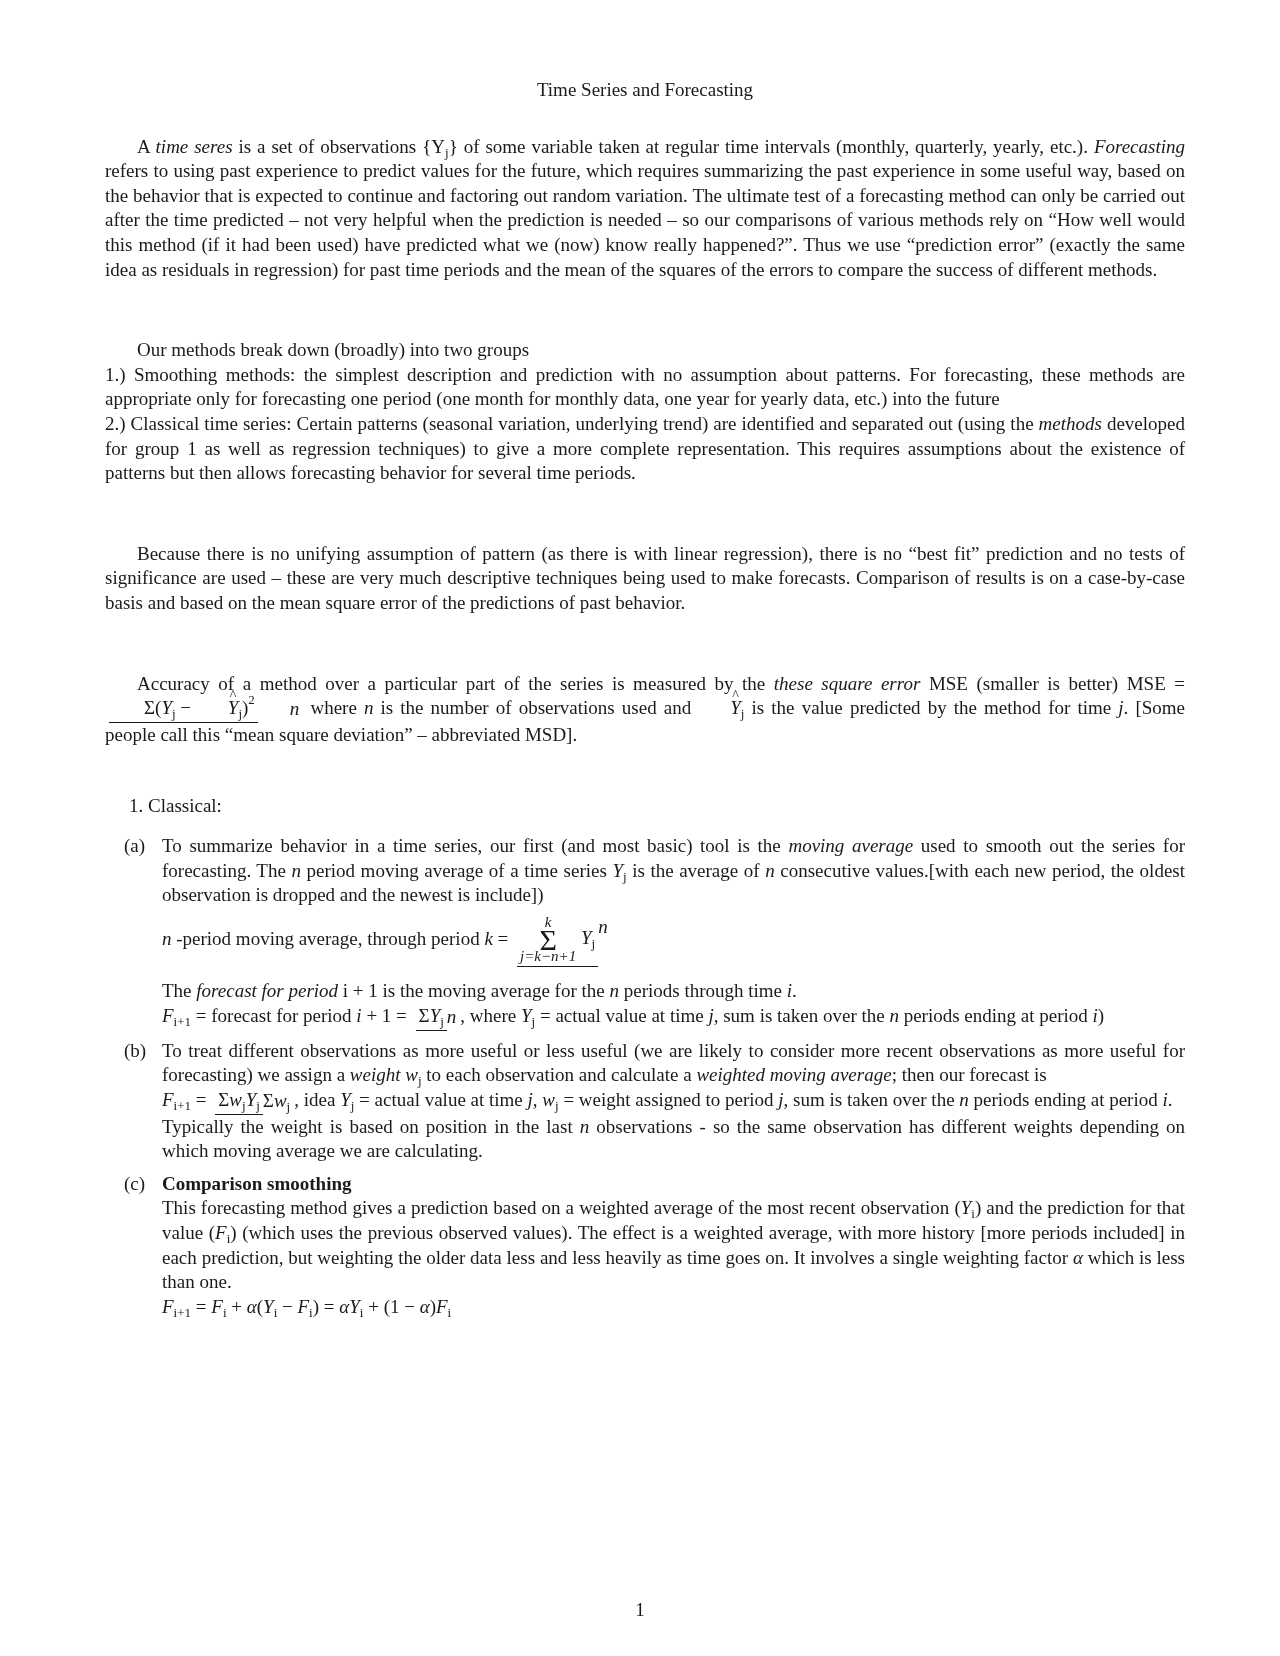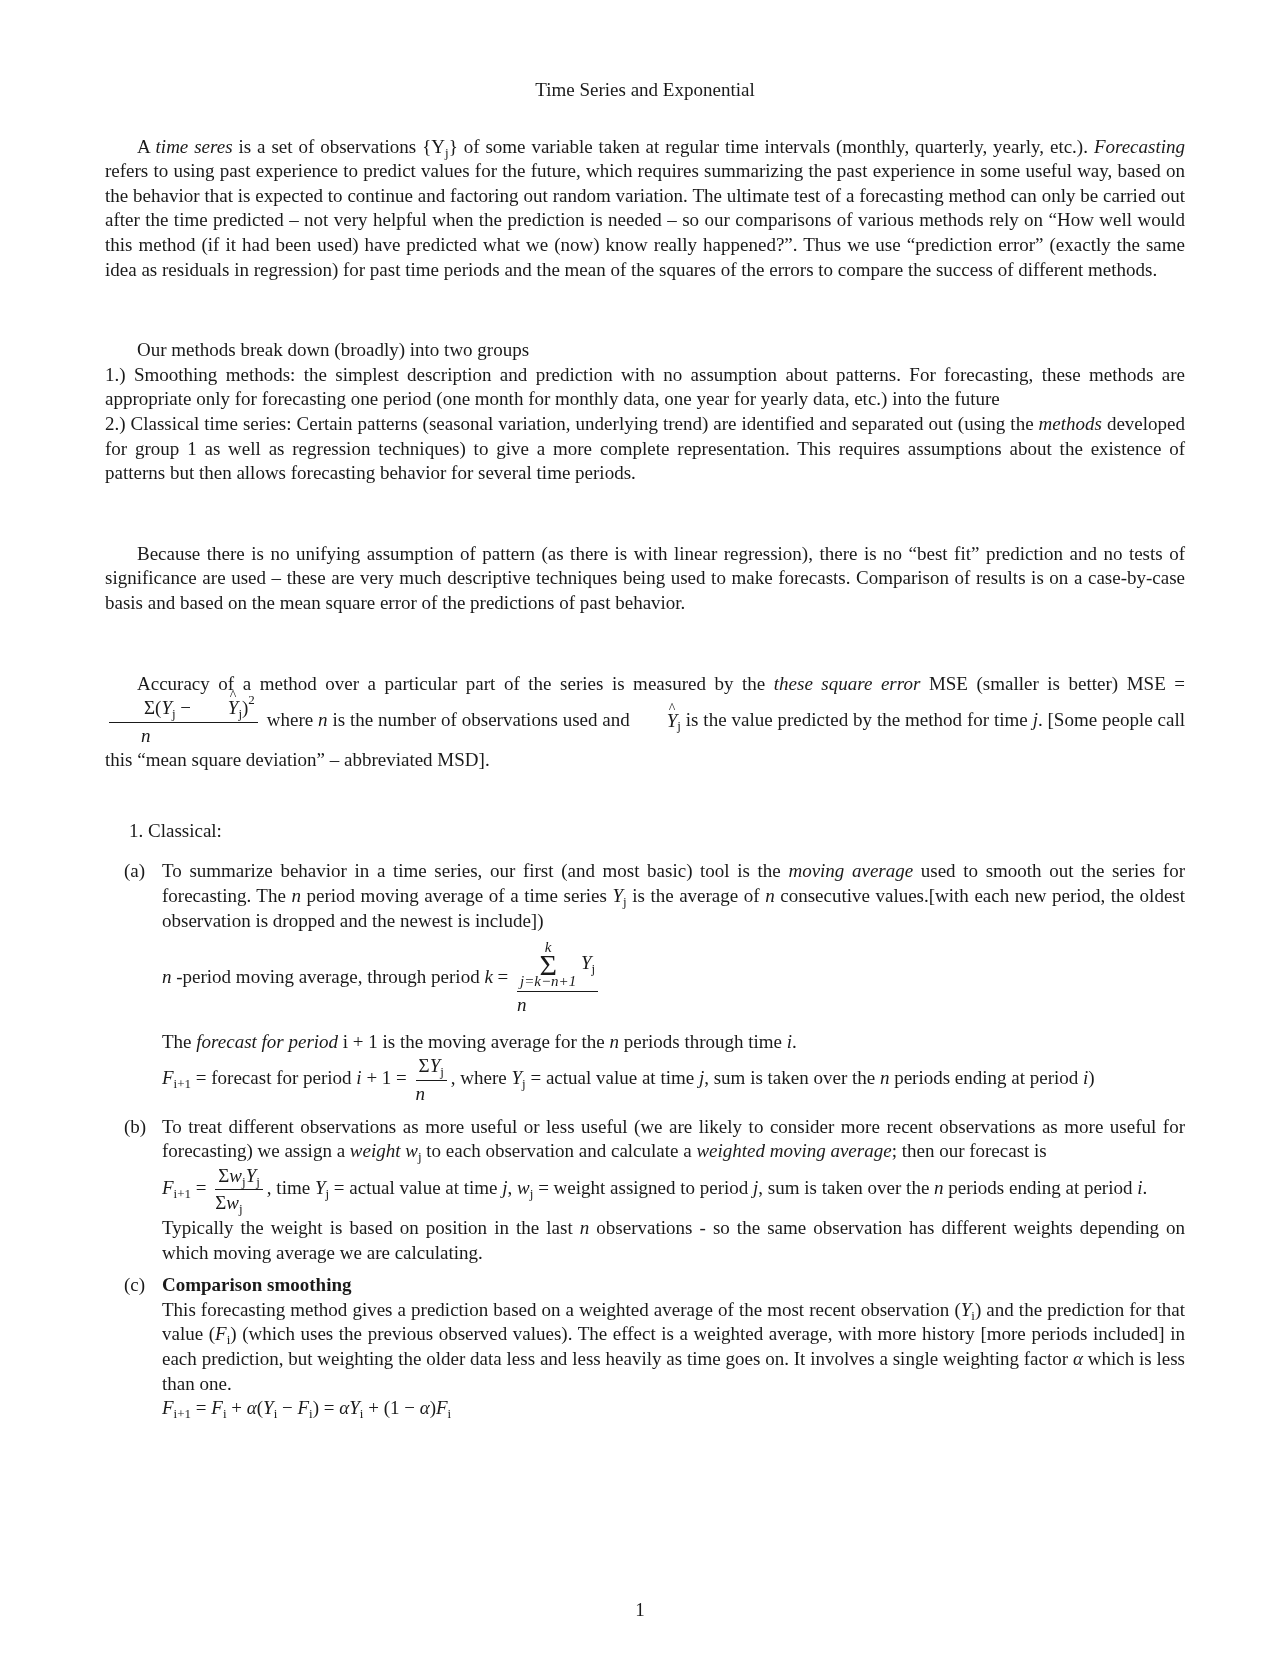--- a/index.html
+++ b/index.html
@@ -8,42 +8,42 @@
     font-family: "Liberation Serif", "DejaVu Serif", serif;
     color: #1a1a1a; font-size: 19px; line-height: 24.6px;
   }
   .page { position: absolute; left: 105px; top: 78px; width: 1080px; }
   .title { text-align: center; margin: 0 0 31px 0; font-size: 19px; }
   p { margin: 0; text-align: justify; }
   .indent { text-indent: 32px; margin-top: 32px; }
   .gap { height: 24px; }
   i, .m { font-style: italic; }
   b { font-weight: normal; }
-  .frac { display: inline-flex; flex-direction: column; vertical-align: middle; text-align: left; margin: 0 4px; }
+  .frac { display: inline-flex; flex-direction: row; vertical-align: middle; text-align: right; margin: 0 4px; }
   .frac .num { border-bottom: 1.3px solid #1a1a1a; padding: 0 3px 1px 3px; }
   .frac .den { padding-top: 1px; }
   sub { font-size: 13px; vertical-align: -4px; line-height: 0; }
   sup { font-size: 13px; vertical-align: 10px; line-height: 0; }
   .hat { position: relative; display: inline-block; }
   .hat::before { content: "^"; position: absolute; left: 2px; top: -12px; font-size: 14px; font-style: normal; }
   .big-sigma { font-size: 30px; font-style: normal; }
   .section { margin-top: 46px; }
   .sec-head { margin-left: 24px; margin-bottom: 16px; }
   .sub { margin-left: 57px; position: relative; margin-bottom: 8px; }
   .sub .lbl { position: absolute; left: -38px; top: 0; }
   .sub .head { font-weight: bold; }
   .sumblock { display: inline-flex; flex-direction: column; align-items: center; vertical-align: middle; font-size: 15px; line-height: 17px; }
   .formula-row { margin: 6px 0 12px 0; }
   .pagenum { position: absolute; left: 0; width: 1280px; top: 1598px; text-align: center; font-size: 19px; }
 </style>
 </head>
 <body>
 
 <div class="page">
-  <div class="title">Time Series and Exponential</div>
+  <div class="title">Time Series and Forecasting</div>
 
   <p class="indent"><span>A </span><i>time seres</i><span> is a set of observations {Y</span><sub>j</sub><span>} of some variable taken at regular time intervals (monthly, quarterly, yearly, etc.). </span><i>Forecasting</i><span> refers to using past experience to predict values for the future, which requires summarizing the past experience in some useful way, based on the behavior that is expected to continue and factoring out random variation. The ultimate test of a forecasting method can only be carried out after the time predicted – not very helpful when the prediction is needed – so our comparisons of various methods rely on “How well would this method (if it had been used) have predicted what we (now) know really happened?”. Thus we use “prediction error” (exactly the same idea as residuals in regression) for past time periods and the mean of the squares of the errors to compare the success of different methods.</span></p>
 
   <div class="gap"></div>
 
   <p class="indent">Our methods break down (broadly) into two groups</p>
   <p>1.) Smoothing methods: the simplest description and prediction with no assumption about patterns. For forecasting, these methods are appropriate only for forecasting one period (one month for monthly data, one year for yearly data, etc.) into the future</p>
   <p><span>2.) Classical time series: Certain patterns (seasonal variation, underlying trend) are identified and separated out (using the </span><i>methods</i><span> developed for group 1 as well as regression techniques) to give a more complete representation. This requires assumptions about the existence of patterns but then allows forecasting behavior for several time periods.</span></p>
 
   <div class="gap"></div>
@@ -80,21 +80,21 @@
             <span class="den"><i>n</i></span>
           </span><span>, where </span><i>Y</i><sub>j</sub><span> = actual value at time </span><i>j</i><span>, sum is taken over the </span><i>n</i><span> periods ending at period </span><i>i</i><span>)</span></p>
     </div>
 
     <div class="sub">
       <span class="lbl">(b)</span>
       <p><span>To treat different observations as more useful or less useful (we are likely to consider more recent observations as more useful for forecasting) we assign a </span><i>weight</i> <i>w</i><sub>j</sub><span> to each observation and calculate a </span><i>weighted moving average</i><span>; then our forecast is</span></p>
       <p><i>F</i><sub>i+1</sub> = <span class="frac">
             <span class="num">Σ<i>w</i><sub>j</sub><i>Y</i><sub>j</sub></span>
             <span class="den">Σ<i>w</i><sub>j</sub></span>
-          </span><span>, time </span><i>Y</i><sub>j</sub><span> = actual value at time </span><i>j</i>, <i>w</i><sub>j</sub><span> = weight assigned to period </span><i>j</i><span>, sum is taken over the </span><i>n</i><span> periods ending at period </span><i>i</i>.</p>
+          </span><span>, idea </span><i>Y</i><sub>j</sub><span> = actual value at time </span><i>j</i>, <i>w</i><sub>j</sub><span> = weight assigned to period </span><i>j</i><span>, sum is taken over the </span><i>n</i><span> periods ending at period </span><i>i</i>.</p>
       <p><span>Typically the weight is based on position in the last </span><i>n</i><span> observations - so the same observation has different weights depending on which moving average we are calculating.</span></p>
     </div>
 
     <div class="sub">
       <span class="lbl">(c)</span>
       <div class="head">Comparison smoothing</div>
       <p><span>This forecasting method gives a prediction based on a weighted average of the most recent observation (</span><i>Y</i><sub>i</sub><span>) and the prediction for that value (</span><i>F</i><sub>i</sub><span>) (which uses the previous observed values). The effect is a weighted average, with more history [more periods included] in each prediction, but weighting the older data less and less heavily as time goes on. It involves a single weighting factor </span><i>α</i><span> which is less than one.</span></p>
       <p><i>F</i><sub>i+1</sub> = <i>F</i><sub>i</sub> + <i>α</i>(<i>Y</i><sub>i</sub> − <i>F</i><sub>i</sub>) = <i>αY</i><sub>i</sub> + (1 − <i>α</i>)<i>F</i><sub>i</sub></p>
     </div>
   </div>

